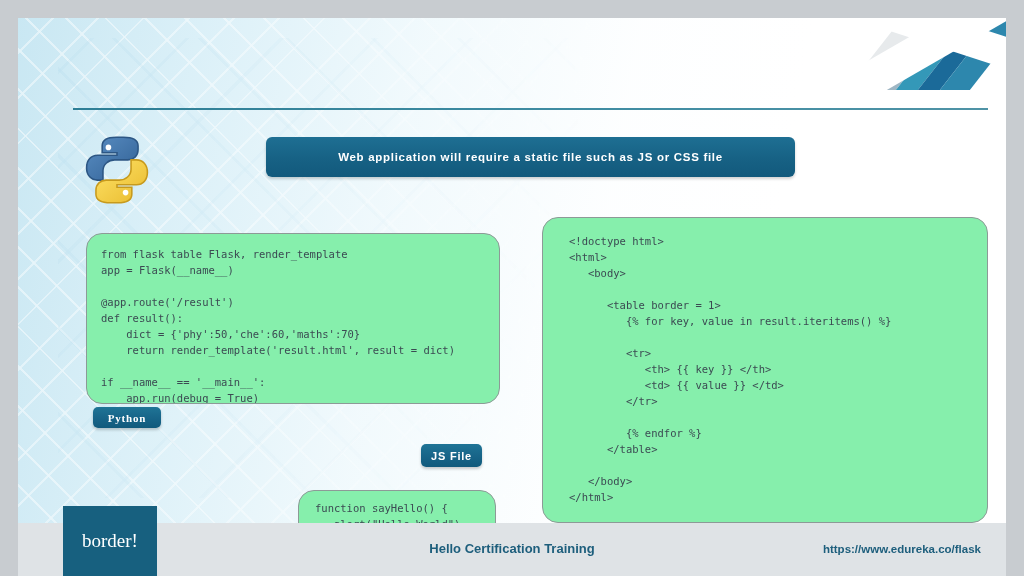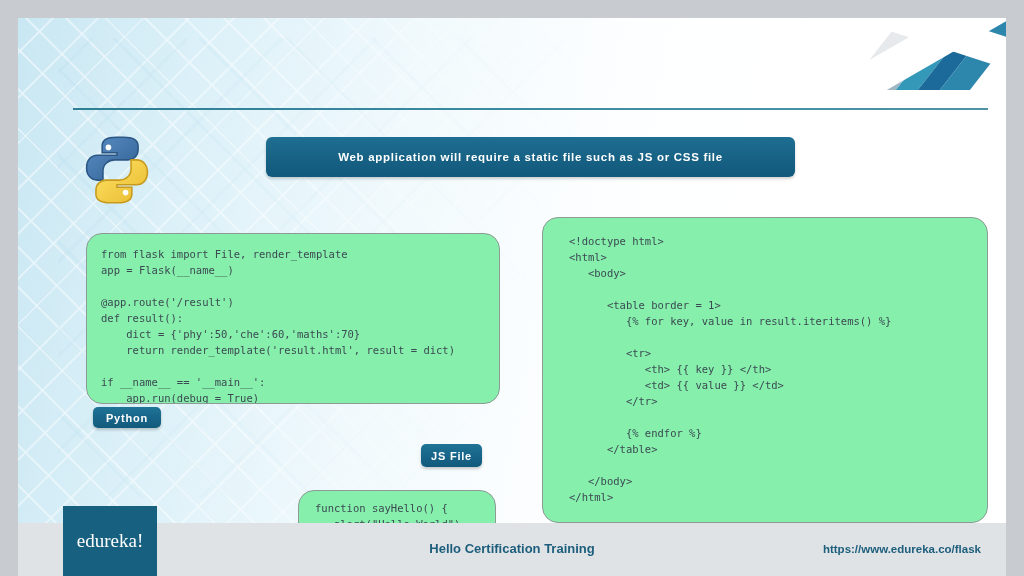--- a/index.html
+++ b/index.html
@@ -180,21 +180,21 @@
     background: linear-gradient(180deg, #1f7496 0%, #176488 55%, #115a7c 100%);
     box-shadow: 0 2px 3px rgba(0,0,0,0.2);
     color: #ffffff;
     font-size: 11px;
     font-weight: bold;
     letter-spacing: 0.8px;
     display: flex;
     align-items: center;
     justify-content: center;
   }
-  #badge-python { left: 75px;  top: 389px; width: 68px;  height: 21px; }
+  #badge-python { left: 75px;  top: 389px; width: 68px;  height: 21px; font-family: Liberation Serif, serif; }
   #badge-js     { left: 403px; top: 426px; width: 61px;  height: 23px; }
   #badge-html   { left: 896px; top: 505px; width: 62px;  height: 24px; }
 
   
   #footer {
     position: absolute;
     left: 0; bottom: 0;
     width: 988px; height: 53px;
     background: #dfe3e6;
   }
@@ -262,21 +262,21 @@
       </defs>
       <path fill="url(#pyblue)" stroke="#2c5684" stroke-width="2" d="M49 8c-10 0-18 3-18 11v9h19v3H25c-8 0-14 6-14 16s6 16 14 16h7V51c0-8 7-14 15-14h17c7 0 13-5 13-13v-5C77 11 68 8 58 8h-9z"></path>
       <circle cx="39" cy="21" r="3.6" fill="#ffffff"></circle>
       <path fill="url(#pyyellow)" stroke="#c79a1d" stroke-width="2" d="M51 92c10 0 18-3 18-11v-9H50v-3h25c8 0 14-6 14-16s-6-16-14-16h-7v12c0 8-7 14-15 14H36c-7 0-13 5-13 13v5c0 8 9 11 19 11h9z"></path>
       <circle cx="61" cy="79" r="3.6" fill="#ffffff"></circle>
     </svg>
   </div>
 
   <div id="callout">Web application will require a static file such as JS or CSS file</div>
 
-  <pre class="code-box" id="code-python">from flask import File, render_template
+  <pre class="code-box" id="code-python">from flask table Flask, render_template
 app = Flask(__name__)
 
 @app.route('/result')
 def result():
     dict = {'phy':50,'che':60,'maths':70}
     return render_template('result.html', result = dict)
 
 if __name__ == '__main__':
     app.run(debug = True)</pre>
   <div class="badge" id="badge-python">Python</div>
@@ -302,15 +302,15 @@
 
   <pre class="code-box" id="code-js">function sayHello() {
    alert("Hello World")
 }</pre>
   <div class="badge" id="badge-js">JS File</div>
 
   <div id="footer">
     <div id="footer-center">Hello Certification Training</div>
     <div id="footer-url">https://www.edureka.co/flask</div>
   </div>
-  <div id="footer-logo">edureka!</div>
+  <div id="footer-logo">border!</div>
 
 </div>
 
 </body></html>

